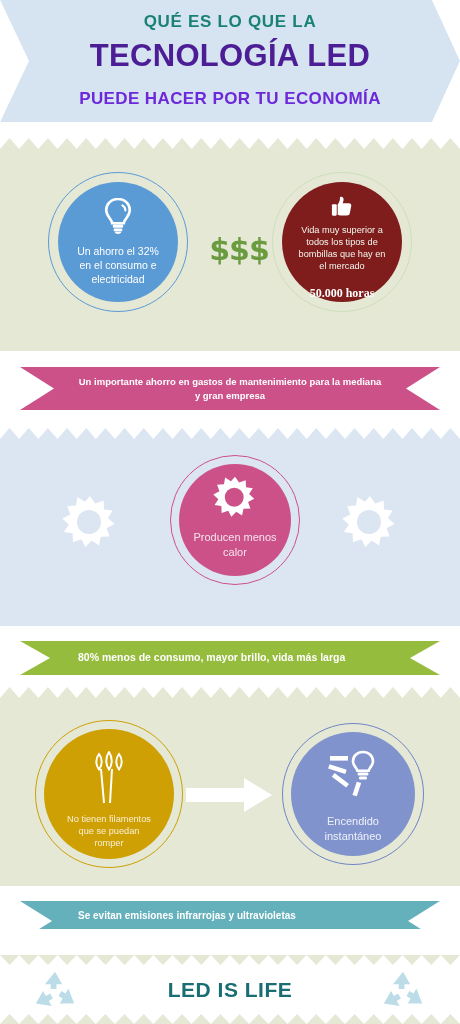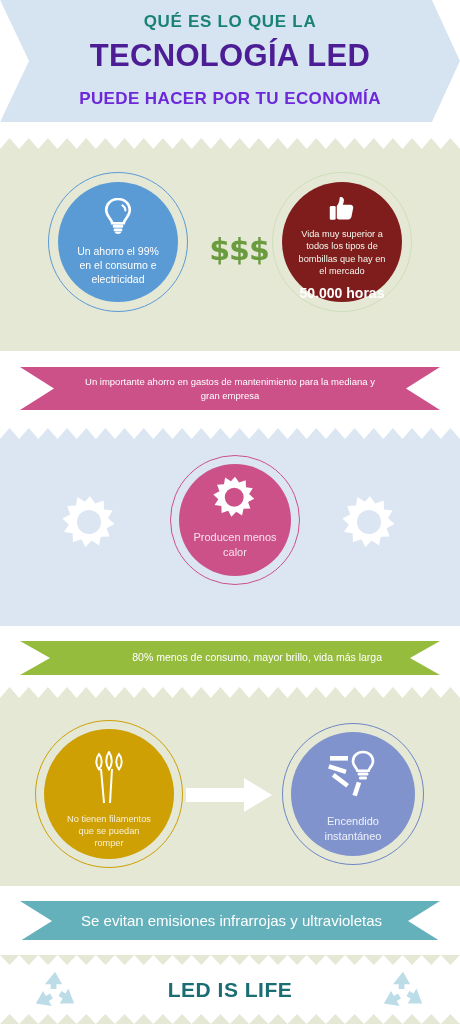--- a/index.html
+++ b/index.html
@@ -132,25 +132,26 @@
     line-height: 1.3;
   }
 
   
   .ribbon {
     position: absolute;
     left: 20px;
     width: 420px;
     display: flex;
     align-items: center;
-    justify-content: flex-end;
+    justify-content: flex-start;
     text-align: center;
     color: #ffffff;
     box-sizing: border-box;
     padding: 0 58px;
+    font-weight: bold;
   }
   .ribbon-pink  { background: #cc5189; }
   .ribbon-green { background: #96bc3d; }
   .ribbon-teal  { background: #64b0bb; }
 
   
   .footer {
     position: absolute;
     left: 0;
     width: 460px;
@@ -217,40 +218,40 @@
   <div class="circle-wrap" style="left:48px;top:172px;width:140px;height:140px;">
     <div class="ring" style="width:140px;height:140px;border:1.5px solid #5b9bd5;"></div>
     <div class="disc" style="left:10px;top:10px;width:120px;height:120px;background:#5b9bd5;padding-top:16px;">
       <svg width="30" height="38" viewBox="0 0 30 38">
         <path d="M15,1 C7.8,1 3.2,6.2 3.2,12 C3.2,16.2 5.6,18.6 7.4,21.2 C8.4,22.6 9,23.8 9.2,25.2 L20.8,25.2 C21,23.8 21.6,22.6 22.6,21.2 C24.4,18.6 26.8,16.2 26.8,12 C26.8,6.2 22.2,1 15,1 Z" fill="none" stroke="#ffffff" stroke-width="2.6"></path>
         <rect x="9.8" y="26.6" width="10.4" height="3.2" rx="1.4" fill="#ffffff"></rect>
         <rect x="10.6" y="30.4" width="8.8" height="3" rx="1.4" fill="#ffffff"></rect>
         <path d="M11.6,34 C12.4,36.6 17.6,36.6 18.4,34 Z" fill="#ffffff"></path>
         <path d="M19.4,7.4 C21.4,8.6 22.4,10.4 22.4,12.4" fill="none" stroke="#ffffff" stroke-width="2.1" stroke-linecap="round"></path>
       </svg>
-      <div class="disc-text" style="font-size:10.5px;margin-top:9px;">Un ahorro el 99%
+      <div class="disc-text" style="font-size:10.5px;margin-top:9px;">Un ahorro el 32%
 en el consumo e
 electricidad</div>
     </div>
   </div>
 
   <div class="dollar" style="left:207px;top:232px;width:64px;text-align:center;">$$$</div>
 
   <div class="circle-wrap" style="left:272px;top:172px;width:140px;height:140px;">
     <div class="ring" style="width:140px;height:140px;border:1.5px solid #cfdfba;"></div>
     <div class="disc" style="left:10px;top:10px;width:120px;height:120px;background:#7f1d1d;padding-top:14px;">
       <svg width="32" height="31" viewBox="0 0 32 31">
         <path d="M13.6,1.2 C16.4,0.6 18.6,2.4 18.4,5.6 C18.3,7.4 17.6,9.1 16.9,10.6 L26.3,10.6 C28.5,10.6 30.2,12.3 29.8,14.4 L27.6,25.6 C27.2,27.6 25.5,29 23.5,29 L13.6,29 C12,29 10.6,28.4 9.6,27.4 L9.6,12.4 C11.4,10.4 12.6,7.6 12.9,4.4 C13,3 13.1,1.6 13.6,1.2 Z" fill="#ffffff"></path>
         <rect x="1" y="12.2" width="7.2" height="17" rx="1.6" fill="#ffffff"></rect>
       </svg>
       <div class="disc-text" style="font-size:9.2px;margin-top:7px;color:#f2f7ec;">Vida muy superior a
 todos los tipos de
 bombillas que hay en
 el mercado</div>
-      <div class="disc-sub" style="font-size:14px;margin-top:7px;">50.000 horas</div>
+      <div class="disc-sub" style="font-size:12px;margin-top:14px;font-family:Liberation Serif, serif;">50.000 horas</div>
     </div>
   </div>
 
   <div class="ribbon ribbon-pink" style="top:367px;height:43px;font-size:9.5px;line-height:1.45;">
     <span>Un importante ahorro en gastos de mantenimiento para la mediana y gran empresa</span>
   </div>
   <svg style="position:absolute;left:20px;top:367px;" width="34" height="43" viewBox="0 0 34 43">
     <polygon points="0,0 34,21.5 0,43" fill="#ffffff"></polygon>
   </svg>
   <svg style="position:absolute;left:406px;top:367px;" width="34" height="43" viewBox="0 0 34 43">
@@ -337,21 +338,21 @@
         <rect x="3" y="6" width="18" height="4.6" fill="#ffffff"></rect>
         <rect x="1.4" y="16.8" width="18" height="4.6" fill="#ffffff" transform="rotate(18 10.4 19.1)"></rect>
         <rect x="4.4" y="28" width="18" height="4.6" fill="#ffffff" transform="rotate(37 13.4 30.3)"></rect>
         <rect x="27.5" y="32" width="4.6" height="14" fill="#ffffff" transform="rotate(18 29.8 39)"></rect>
       </svg>
       <div class="disc-text" style="font-size:11px;margin-top:16px;color:#eef1fa;">Encendido
 instantáneo</div>
     </div>
   </div>
 
-  <div class="ribbon ribbon-teal" style="top:901px;height:39px;font-size:15px;line-height:1.3;">
+  <div class="ribbon ribbon-teal" style="top:901px;height:28px;font-size:10px;line-height:1.3;">
     <span>Se evitan emisiones infrarrojas y ultravioletas</span>
   </div>
   <svg style="position:absolute;left:20px;top:901px;" width="32" height="40" viewBox="0 0 32 40">
     <polygon points="0,0 32,20 0,40" fill="#ffffff"></polygon>
   </svg>
   <svg style="position:absolute;left:408px;top:901px;" width="32" height="40" viewBox="0 0 32 40">
     <polygon points="32,0 0,20 32,40" fill="#ffffff"></polygon>
   </svg>
 
   <div class="footer" style="top:956px;height:68px;">

